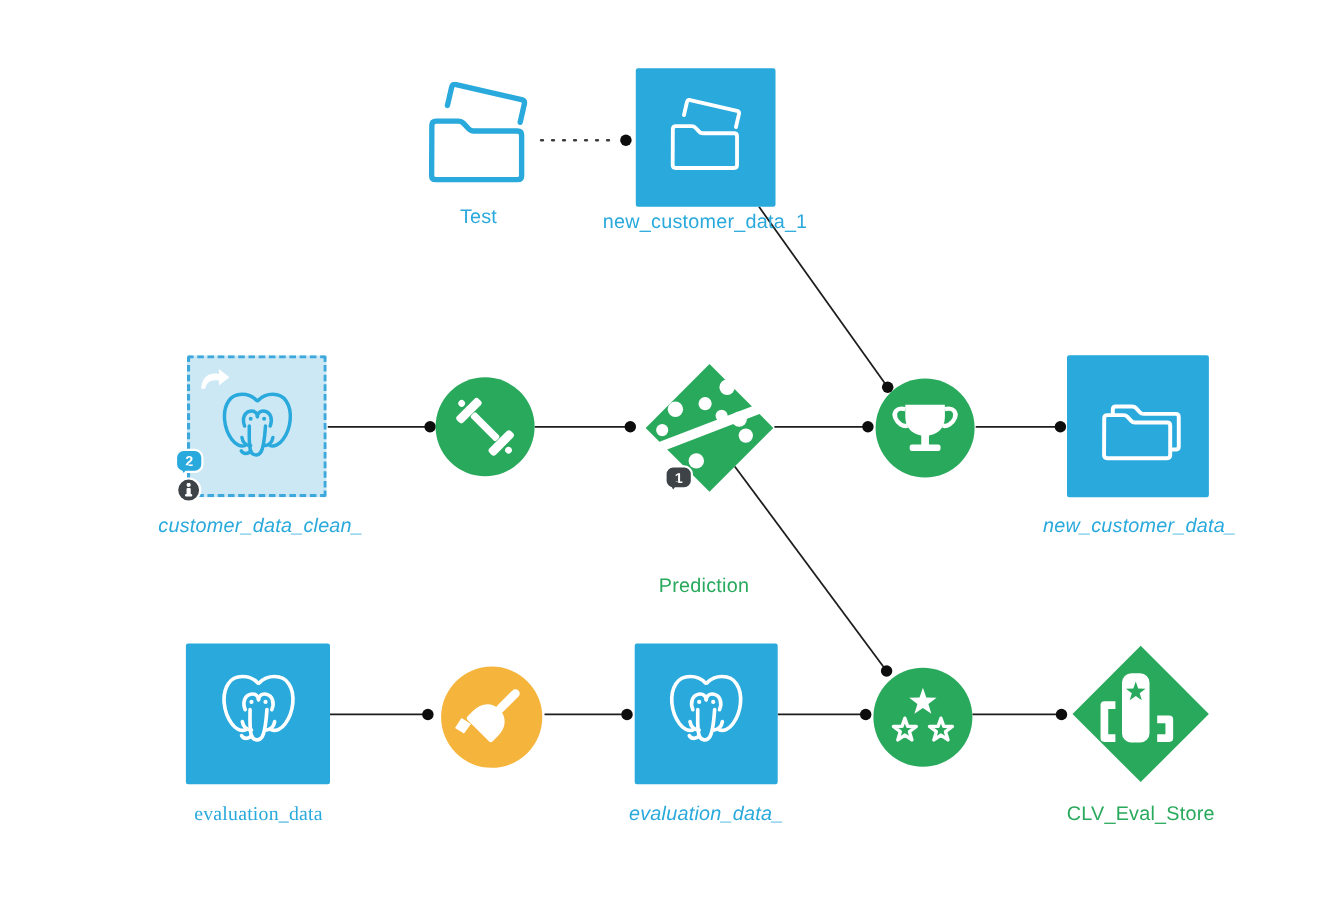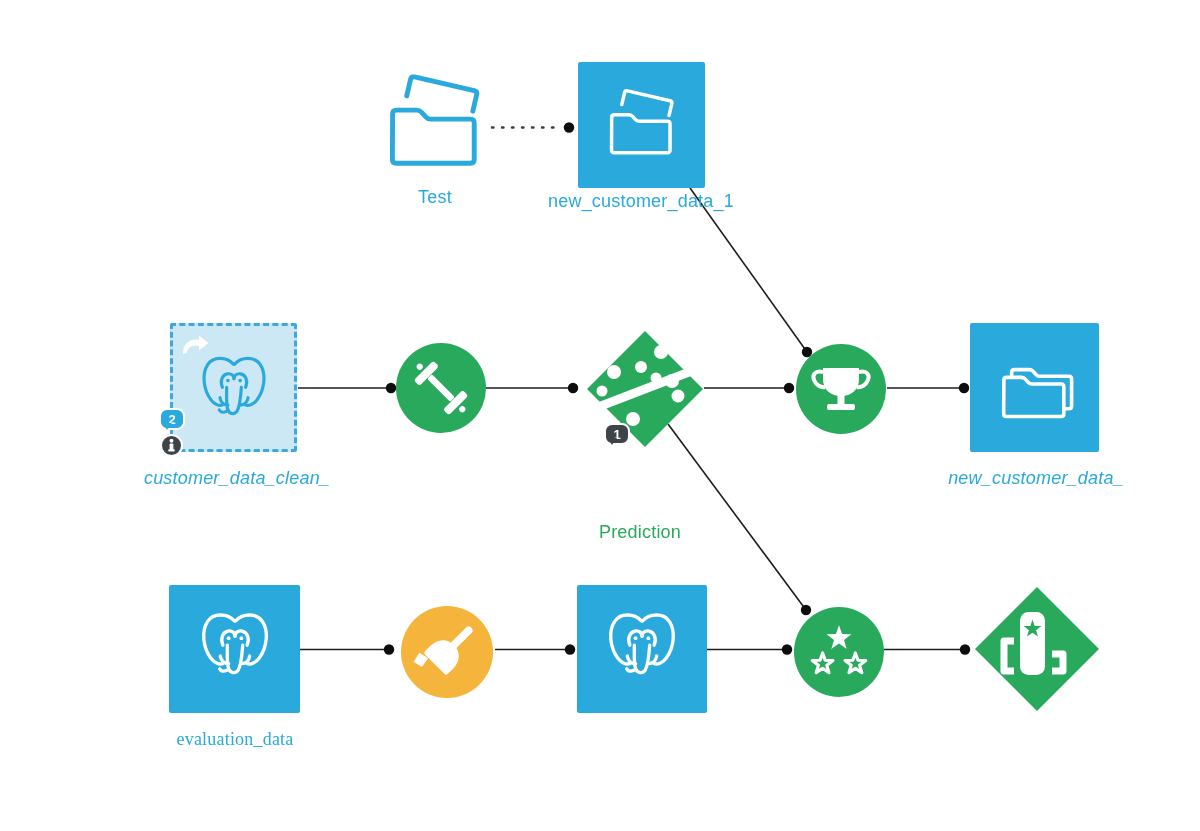--- a/index.html
+++ b/index.html
@@ -217,20 +217,21 @@
       </g>
     </svg>
   </div>
 
   <div class="node sq" style="left:577px;top:585px;width:130px;height:128px;">
     <svg width="92" height="92" viewBox="0 0 72 72" style="color:#fff">
         <use href="#sym-elephant"></use>
       </svg>
   </div>
   <div class="lbl lbl-blue" style="left:522px;top:728px;">
+    <span>evaluation_data_</span>
   </div>
 
   <div class="node circ green" style="left:794px;top:607px;width:90px;height:90px;">
     <svg width="82" height="82" viewBox="0 0 90 90">
       <use href="#sym-star" transform="translate(45,30) scale(1.2)" fill="#fff"></use>
       <use href="#sym-star" transform="translate(27,58) scale(1.0)" fill="none" stroke="#fff" stroke-width="3.4" stroke-linejoin="round"></use>
       <use href="#sym-star" transform="translate(63,58) scale(1.0)" fill="none" stroke="#fff" stroke-width="3.4" stroke-linejoin="round"></use>
     </svg>
   </div>
 
@@ -238,14 +239,15 @@
     <svg width="134" height="134" viewBox="0 0 134 134">
       <polygon points="67,5 129,67 67,129 5,67" fill="#28A95C"></polygon>
       <rect x="50" y="30" width="25" height="63" rx="8.5" fill="#fff"></rect>
       <use href="#sym-star" transform="translate(62.5,47) scale(0.78)" fill="#28A95C"></use>
       <g fill="none" stroke="#fff" stroke-width="7" stroke-linejoin="round">
         <path d="M44 59 H34 V89 H44"></path>
         <path d="M82 72 H93 V89 H82"></path>
       </g>
     </svg>
   </div>
+  <div class="lbl lbl-green" style="left:917px;top:728px;">CLV_Eval_Store</div>
 
 </div>
 
 </body></html>

